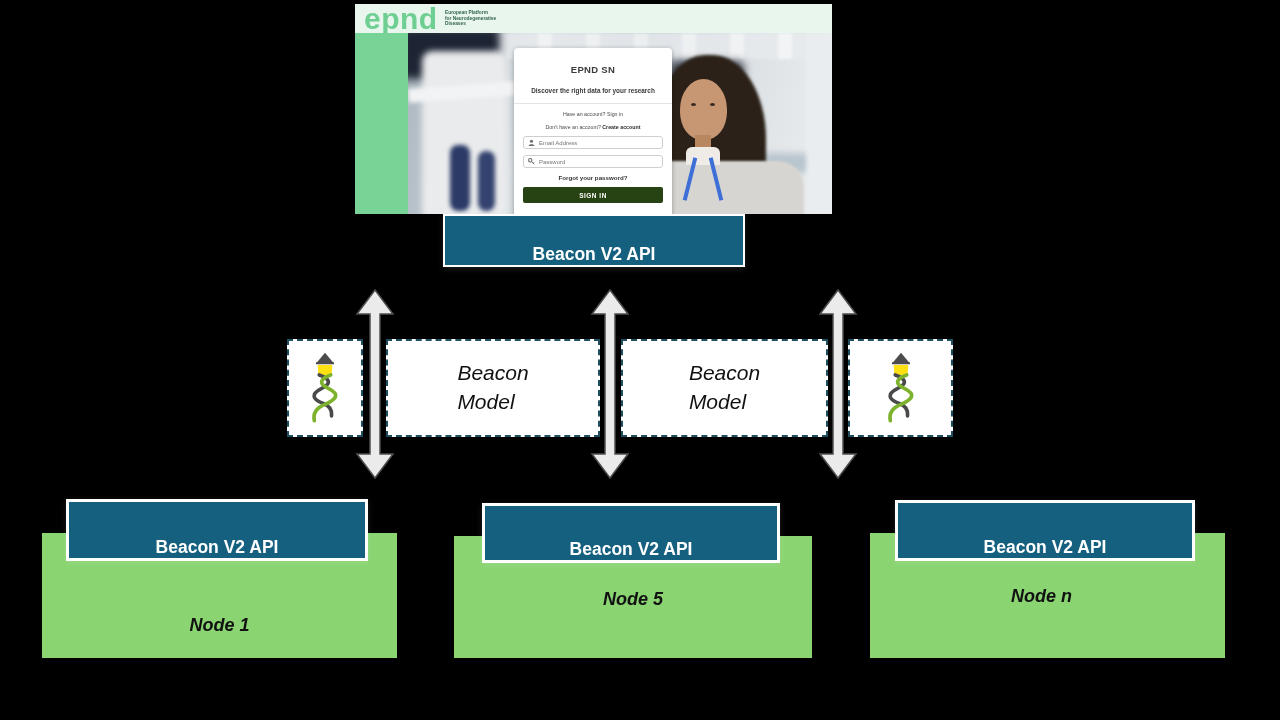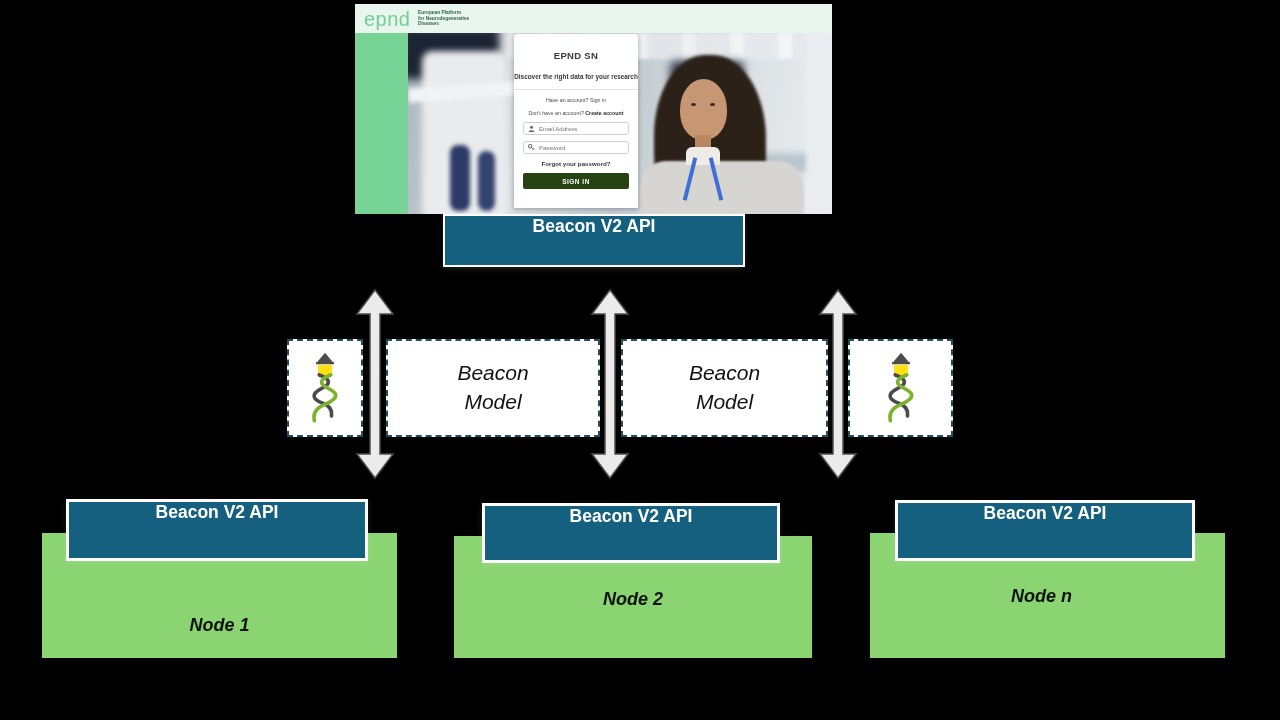--- a/index.html
+++ b/index.html
@@ -8,21 +8,21 @@
     position:relative;
     background:#000;
     font-family:"Liberation Sans", sans-serif;
     overflow:hidden;
   }
   .abs { position:absolute; }
 
   
   .site { left:355px; top:4px; width:477px; height:210px; background:#fff; }
   .site-header { height:29px; background:#e9f6ee; display:flex; align-items:center; padding-left:9px; }
-  .epnd-logo { font-size:20px; font-weight:400; color:#6fcf93; line-height:0.9; letter-spacing:0.5px; }
+  .epnd-logo { font-size:30px; font-weight:700; color:#6fcf93; line-height:0.9; letter-spacing:0.5px; }
   .epnd-tagline { font-size:6px; line-height:1.15; font-weight:700; color:#33654a; white-space:pre-line;
                   margin-left:7px; transform:scale(0.8); transform-origin:left center; }
   .site-hero { position:relative; height:181px; display:flex; }
   .hero-strip { width:53px; background:#78d496; }
   .hero-photo { position:relative; flex:1; overflow:hidden;
                 background:linear-gradient(100deg,#aab6bf 0%,#d8dee2 28%,#c3ccd2 52%,#dde2e6 78%,#edeff0 100%); }
   .ph { position:absolute; }
   .ph-ceiling { left:0; top:0; width:100%; height:26px;
                 background:repeating-linear-gradient(90deg,#e8ebee 0 34px,#f7f8f9 34px 48px); filter:blur(1.5px); opacity:.8; }
   .ph-darkblock { left:-8px; top:-6px; width:100px; height:52px; background:#1d2433; filter:blur(4px); border-radius:6px; }
@@ -38,48 +38,48 @@
   .person-face { left:272px; top:46px; width:47px; height:61px; background:#c79673; border-radius:50% 50% 46% 46%; }
   .person-eye { width:5px; height:3px; background:#3a2a20; border-radius:50%; }
   .eye-l { left:283px; top:70px; } .eye-r { left:302px; top:70px; }
   .person-neck { left:287px; top:102px; width:16px; height:16px; background:#b8865f; }
   .person-coat { left:232px; top:128px; width:164px; height:60px; background:#d7d5d2; border-radius:26px 26px 0 0; filter:blur(1px); }
   .person-collar { left:278px; top:114px; width:34px; height:18px; background:#efece7; border-radius:6px 6px 0 0; }
   .lanyard-l { left:280px; top:124px; width:4px; height:44px; background:#3e6fd6; transform:rotate(14deg); }
   .lanyard-r { left:306px; top:124px; width:4px; height:44px; background:#3e6fd6; transform:rotate(-14deg); }
 
   
-  .login-card { position:absolute; left:106px; top:1px; width:124px; height:174px; background:#fff;
+  .login-card { position:absolute; left:106px; top:15px; width:158px; height:174px; background:#fff;
                 border-radius:4px 4px 0 0; box-shadow:0 1px 5px rgba(0,0,0,.3); }
   .lc-title { margin-top:16px; text-align:center; font-size:9.5px; font-weight:bold; color:#3a3a39; letter-spacing:.3px; }
   .lc-sub { margin-top:12px; text-align:center; font-size:6.4px; font-weight:600; color:#3a3a39; }
   .lc-divider { margin-top:9px; border-top:1px solid #e4e4e4; }
   .lc-line { margin-top:7px; text-align:center; font-size:6px; color:#4a4a4a; transform:scale(.88); }
   .lc-link-bold { font-weight:bold; color:#2d2d2d; }
   .lc-input { display:flex; align-items:center; margin:6px 9px 0; height:13px;
               border:1px solid #cfcfcf; border-radius:3px; background:#fff; padding-left:4px; }
   .lc-input svg { flex:0 0 auto; }
   .lc-input input { border:0; outline:0; flex:1; min-width:0; font-size:6px; color:#444; margin-left:4px;
                     font-family:"Liberation Sans", sans-serif; background:transparent; }
   .lc-forgot { margin-top:6px; text-align:center; font-size:6.2px; font-weight:bold; color:#333; }
   .lc-btn { margin:6px 9px 0; height:16px; background:#274213; border-radius:2px; display:flex;
             align-items:center; justify-content:center; color:#fff; font-size:6.5px; font-weight:bold;
             letter-spacing:.5px; cursor:pointer; }
 
   
-  .api-box { background:#16607f; border:2px solid #fff; display:flex; align-items:flex-start; justify-content:center;
+  .api-box { background:#16607f; border:2px solid #fff; display:flex; align-items:flex-end; justify-content:center;
              color:#fff; font-weight:bold; font-size:17.5px; box-shadow:0 2px 6px rgba(255,255,255,.12); }
   .api-top { left:443px; top:214px; width:302px; height:53px; }
 
   .dash-box { background:#fff; border:2px dashed #1f4e5e; display:flex; align-items:center; justify-content:center; }
   .box-icon-left  { left:287px; top:339px; width:76px;  height:98px; }
   .box-model-left { left:386px; top:339px; width:214px; height:98px; }
   .box-model-right{ left:621px; top:339px; width:207px; height:98px; }
   .box-icon-right { left:848px; top:339px; width:105px; height:98px; }
-  .model-label { font-size:21px; font-style:italic; color:#111; text-align:center; line-height:1.38; white-space:pre-line; }
+  .model-label { font-size:21px; font-style:italic; color:#111; line-height:1.38; white-space:pre-line; }
 
   .arrow { width:44px; height:192px; top:288px; }
   .arrow-left { left:353px; } .arrow-mid { left:588px; } .arrow-right { left:816px; }
 
   .node-green { background:#8ad472; }
   .green-1 { left:42px;  top:533px; width:355px; height:125px; }
   .green-2 { left:454px; top:536px; width:358px; height:122px; }
   .green-3 { left:870px; top:533px; width:355px; height:125px; }
   .api-n1 { left:66px;  top:499px; width:302px; height:62px; border-width:3px; }
   .api-n2 { left:482px; top:503px; width:298px; height:60px; border-width:3px; }
@@ -193,19 +193,19 @@
 <div class="abs node-green green-1"></div>
 <div class="abs api-box api-n1">
   <span>Beacon V2 API</span>
 </div>
 <div class="abs node-label nl-1">Node 1</div>
 
 <div class="abs node-green green-2"></div>
 <div class="abs api-box api-n2">
   <span>Beacon V2 API</span>
 </div>
-<div class="abs node-label nl-2">Node 2</div>
+<div class="abs node-label nl-2">Node 5</div>
 
 <div class="abs node-green green-3"></div>
 <div class="abs api-box api-n3">
   <span>Beacon V2 API</span>
 </div>
 <div class="abs node-label nl-3">Node n</div>
 
 </body></html>

